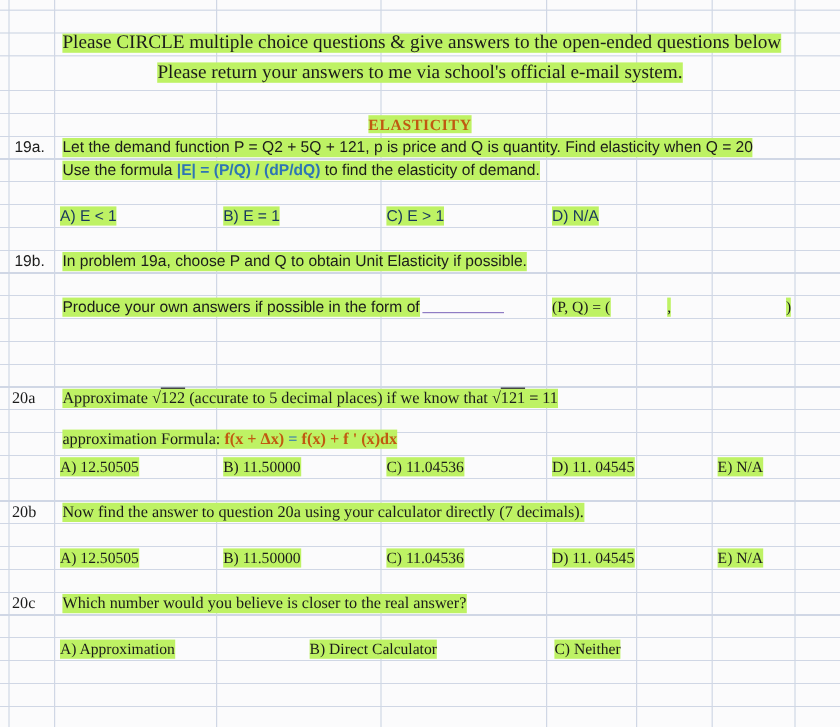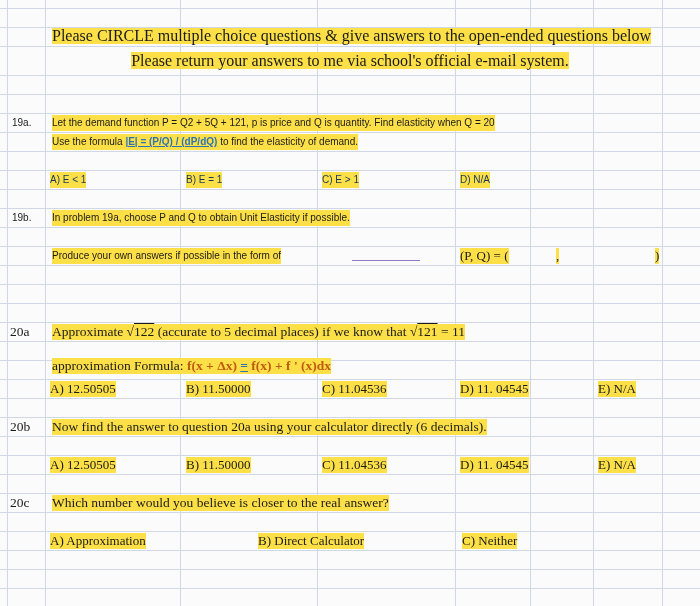--- a/index.html
+++ b/index.html
@@ -5,30 +5,30 @@
   html,body{margin:0;padding:0;background:#ffffff;}
   .sheet{
     position:relative;width:700px;height:606px;overflow:hidden;
     background:#fbfbfc;font-family:"Liberation Sans",sans-serif;color:#1b1b1b;
   }
   .hband{position:absolute;left:0;top:75px;width:700px;height:515px;z-index:1;
     background:repeating-linear-gradient(to bottom,#d0d7e5 0 1px,transparent 1px 19px);}
   .hline{position:absolute;left:0;width:700px;height:1px;background:#d0d7e5;z-index:1;}
   .vline{position:absolute;top:0;bottom:0;width:1px;background:#d0d7e5;z-index:2;}
   .cell{position:absolute;height:16px;line-height:16px;white-space:nowrap;
-    font-size:10px;font-family:"Liberation Sans",sans-serif;color:#1b1b1b;z-index:3;}
-  .bg{background:#fde047;}
+    font-size:13px;font-family:"Liberation Sans",sans-serif;color:#1b1b1b;z-index:3;}
+  .bg{background:#bef264;}
   .serif{font-family:"Liberation Serif",serif;}
   .f16{font-size:16px;}
   .f14{font-size:13.5px;}
   .f13{font-size:13px;}
   .center{left:0;width:700px;text-align:center;}
   .orange{color:#C05A11;font-weight:bold;}
   .ttl{letter-spacing:0.6px;}
-  .blue{color:#2E74B5;font-weight:bold;text-decoration:underline;}
+  .blue{color:#2E74B5;font-weight:bold;}
   .navy{color:#17365D;}
   .ov{text-decoration:overline;}
   .blank{position:absolute;z-index:3;border-bottom:1.5px solid #8f7cc4;}
 </style>
 </head>
 <body>
 
 <div class="sheet">
 
   <div class="hband"></div>
@@ -42,20 +42,23 @@
   <div class="vline" style="left:455px"></div>
   <div class="vline" style="left:530px"></div>
   <div class="vline" style="left:593px"></div>
   <div class="vline" style="left:662px"></div>
 
   <div class="cell serif f16 bg" style="top:28px;left:52px">Please CIRCLE multiple choice questions &amp; give answers to the open-ended questions below</div>
   <div class="cell serif f16 center" style="top:53px">
     <span class="bg">Please return your answers to me via school's official e-mail system.</span>
   </div>
 
+  <div class="cell serif f13 center" style="top:96px">
+    <span class="bg orange ttl">ELASTICITY</span>
+  </div>
 
   <div class="cell" style="top:115px;left:12px">19a.</div>
   <div class="cell bg" style="top:115px;left:52px">Let the demand function P = Q2 + 5Q + 121, p is price and Q is quantity. Find elasticity when Q = 20</div>
 
   <div class="cell bg" style="top:134px;left:52px">
     <span>Use the formula </span><span class="blue">|E| = (P/Q) / (dP/dQ)</span><span> to find the elasticity of demand.</span>
   </div>
 
   <div class="cell bg navy" style="top:172px;left:50px">A) E &lt; 1</div>
   <div class="cell bg navy" style="top:172px;left:186px">B) E = 1</div>
@@ -81,21 +84,21 @@
     <span>approximation Formula: </span><span class="orange">f(x + Δx) </span><span class="blue">=</span><span class="orange"> f(x) + f ' (x)dx</span>
   </div>
 
   <div class="cell bg serif f13" style="top:381px;left:50px">A) 12.50505</div>
   <div class="cell bg serif f13" style="top:381px;left:186px">B) 11.50000</div>
   <div class="cell bg serif f13" style="top:381px;left:322px">C) 11.04536</div>
   <div class="cell bg serif f13" style="top:381px;left:460px">D) 11. 04545</div>
   <div class="cell bg serif f13" style="top:381px;left:598px">E) N/A</div>
 
   <div class="cell serif f14" style="top:419px;left:10px">20b</div>
-  <div class="cell bg serif f14" style="top:419px;left:52px">Now find the answer to question 20a using your calculator directly (6 decimals).</div>
+  <div class="cell bg serif f14" style="top:419px;left:52px">Now find the answer to question 20a using your calculator directly (7 decimals).</div>
 
   <div class="cell bg serif f13" style="top:457px;left:50px">A) 12.50505</div>
   <div class="cell bg serif f13" style="top:457px;left:186px">B) 11.50000</div>
   <div class="cell bg serif f13" style="top:457px;left:322px">C) 11.04536</div>
   <div class="cell bg serif f13" style="top:457px;left:460px">D) 11. 04545</div>
   <div class="cell bg serif f13" style="top:457px;left:598px">E) N/A</div>
 
   <div class="cell serif f14" style="top:495px;left:10px">20c</div>
   <div class="cell bg serif f14" style="top:495px;left:52px">Which number would you believe is closer to the real answer?</div>
 

